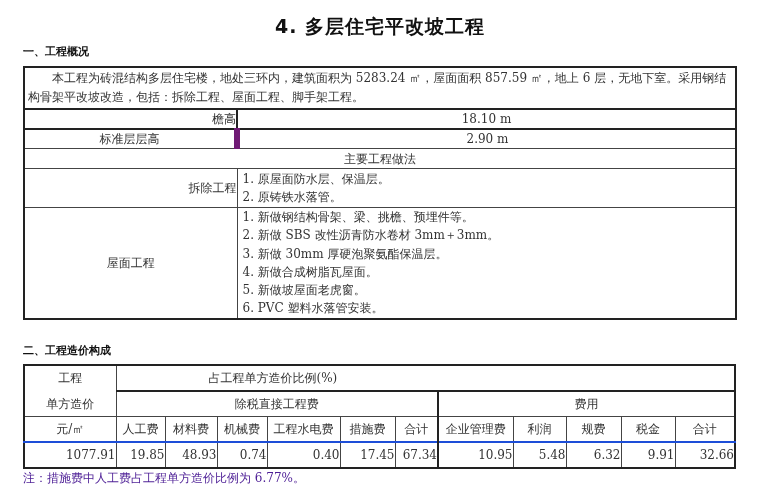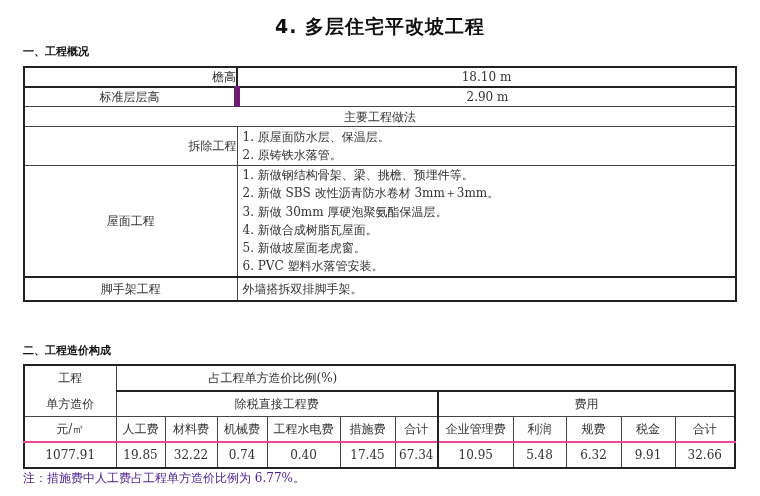--- a/index.html
+++ b/index.html
@@ -13,37 +13,40 @@
   table { position:absolute; border-collapse:collapse; table-layout:fixed; }
   td { border:1px solid #444; padding:0; font-size:12px; color:#333; text-align:center;
        vertical-align:middle; line-height:18px; overflow:hidden; }
   .t1 { left:23px; top:66px; width:714px; border:2px solid #222; }
   .t1 .intro { text-align:left; padding:1px 3px; text-indent:24px; line-height:19px; border-bottom:2px solid #222; }
   .t1 .list { text-align:left; padding:0 5px;margin-top:28px; }
   .t1 .list div { line-height:18.3px; }
   .t1 .thick-top td { border-top:2px solid #222; }
   .t2 { left:23px; top:364px; width:713px; border:2px solid #222; }
   .t2 td { height:24px; }
-  .t2 .vals td { border-top:2px solid #ec4899; }
+  .t2 .vals td { border-top:2px solid #1d4ed8;text-align:right; }
   .t2 .thick-left { border-left:2px solid #222; }
   .note { position:absolute; left:23px; top:470px; font-size:12px; color:#4c1d95; }
 </style>
 </head>
 <body>
 
 <div class="title">4. 多层住宅平改坡工程</div>
 
 <div class="section" style="top:44px;">一、工程概况</div>
 
 <table class="t1">
   <colgroup>
       <col style="width:213px">
       <col>
     </colgroup>
   <tbody>
+      <tr>
+    <td class="intro" colspan="2" style="height:37px;">本工程为砖混结构多层住宅楼，地处三环内，建筑面积为 5283.24 ㎡，屋面面积 857.59 ㎡，地上 6 层，无地下室。采用钢结构骨架平改坡改造，包括：拆除工程、屋面工程、脚手架工程。</td>
+  </tr>
   <tr>
     <td style="height:18px;text-align:right;">檐高</td>
     <td style="border-left:2px solid #222;">18.10 m</td>
   </tr>
   <tr class="thick-top">
     <td style="height:18px;">标准层层高</td>
     <td style="border-left:6px solid #701a75;">2.90 m</td>
   </tr>
   <tr>
     <td colspan="2" style="height:19px;">主要工程做法</td>
@@ -57,26 +60,20 @@
   </tr>
   <tr>
     <td style="height:109px;">屋面工程</td>
     <td class="list">
       <div>1. 新做钢结构骨架、梁、挑檐、预埋件等。</div>
       <div>2. 新做 SBS 改性沥青防水卷材 3mm＋3mm。</div>
       <div>3. 新做 30mm 厚硬泡聚氨酯保温层。</div>
       <div>4. 新做合成树脂瓦屋面。</div>
       <div>5. 新做坡屋面老虎窗。</div>
       <div>6. PVC 塑料水落管安装。</div>
-    </td>
-  </tr>
-  <tr class="thick-top">
-    <td style="height:22px;">脚手架工程</td>
-    <td class="list">
-      <div>外墙搭拆双排脚手架。</div>
     </td>
   </tr>
 </tbody>
   </table>
 
 <div class="section" style="top:343px;">二、工程造价构成</div>
 
 <table class="t2">
   <colgroup>
     <col style="width:92px">
@@ -114,21 +111,21 @@
     <td>合计</td>
     <td class="thick-left">企业管理费</td>
     <td>利润</td>
     <td>规费</td>
     <td>税金</td>
     <td>合计</td>
   </tr>
   <tr class="vals">
     <td>1077.91</td>
     <td>19.85</td>
-    <td>32.22</td>
+    <td>48.93</td>
     <td>0.74</td>
     <td>0.40</td>
     <td>17.45</td>
     <td>67.34</td>
     <td class="thick-left">10.95</td>
     <td>5.48</td>
     <td>6.32</td>
     <td>9.91</td>
     <td>32.66</td>
   </tr>

